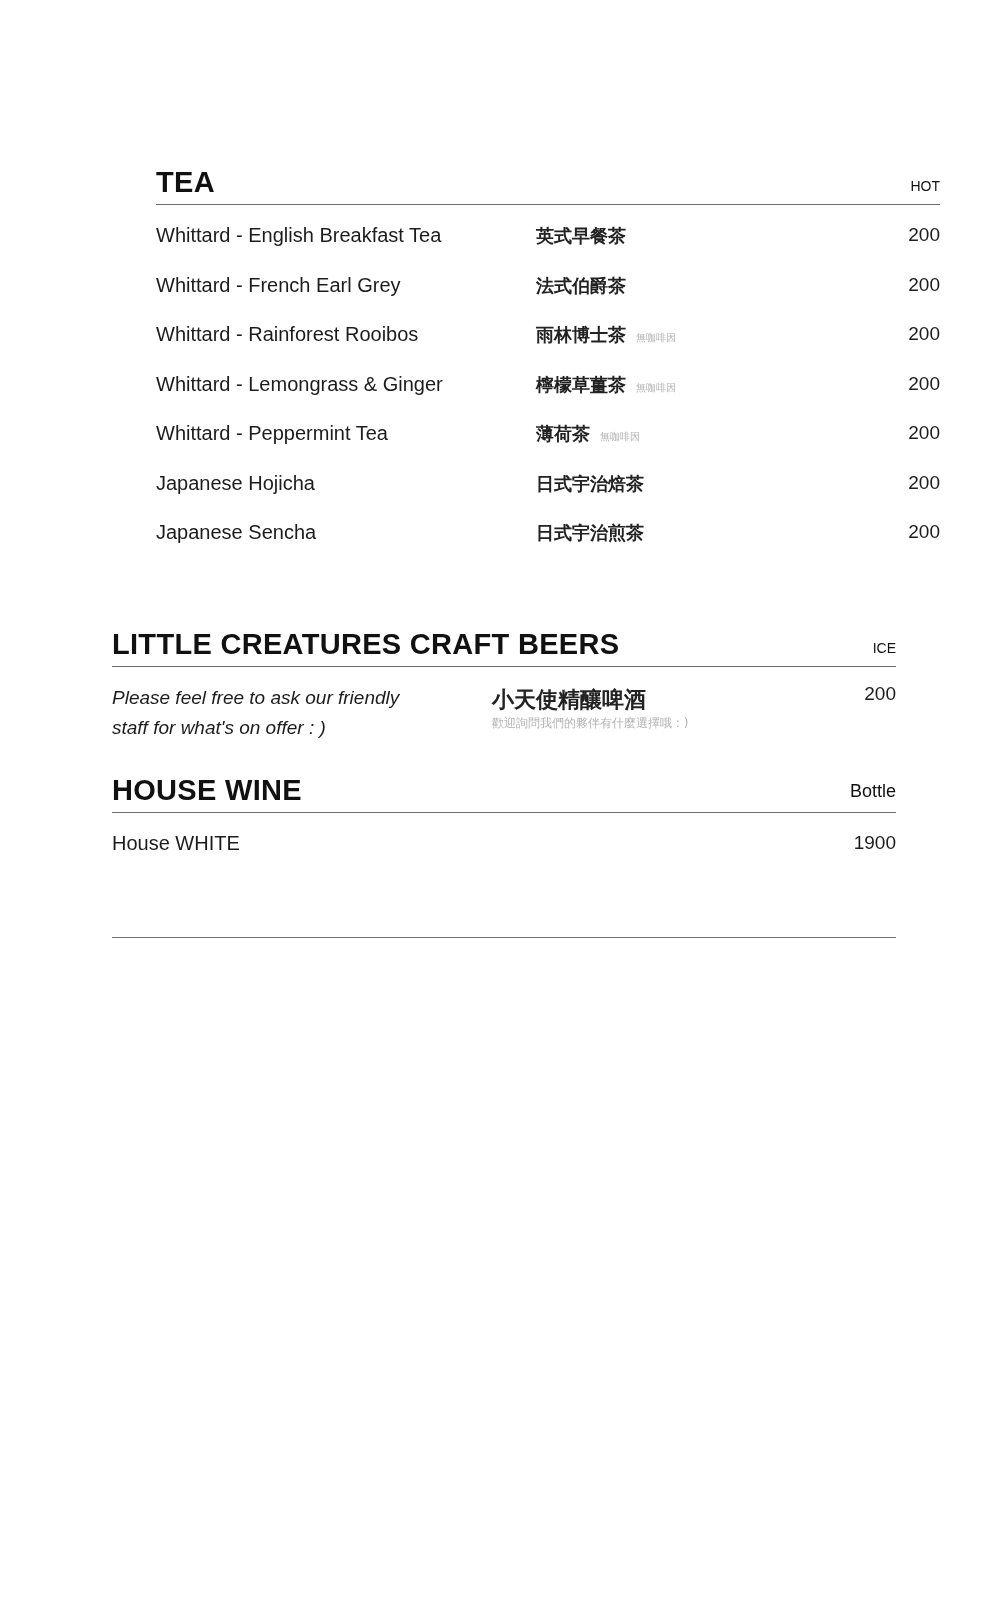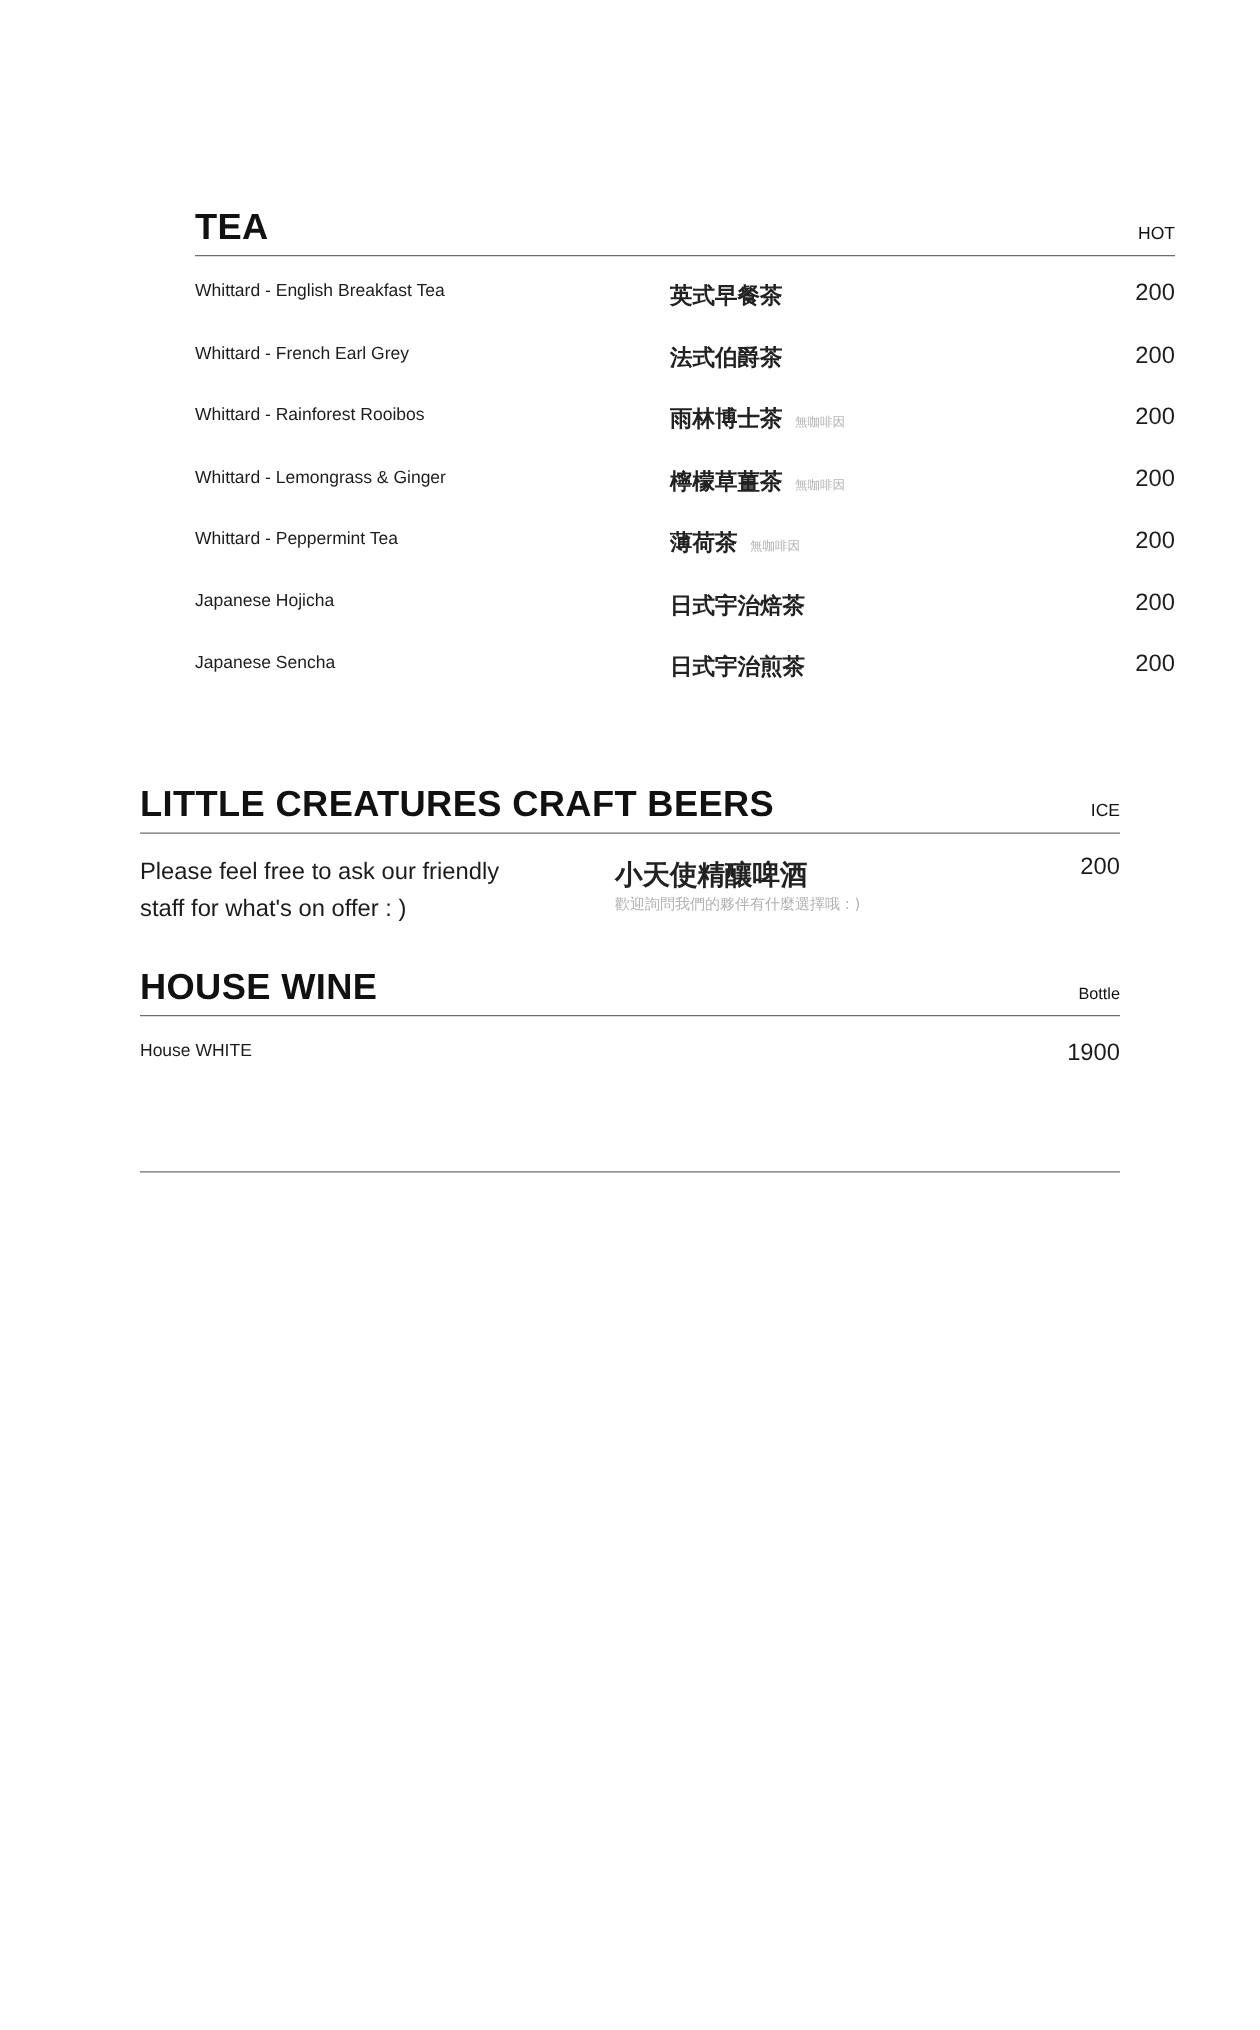--- a/index.html
+++ b/index.html
@@ -5,27 +5,27 @@
   html, body { margin: 0; padding: 0; background: #ffffff; }
   body { width: 1008px; height: 1624px; position: relative; overflow: hidden;
          font-family: "Liberation Sans", "DejaVu Sans", sans-serif; color: #1a1a1a; }
   .page { position: absolute; left: 112px; top: 0; width: 784px; }
   .section { position: absolute; left: 0; width: 784px; }
   .sec-head { position: relative; height: 46px; border-bottom: 1.5px solid #6e6e6e; }
   .sec-title { position: absolute; left: 0; bottom: 5px; font-size: 29px; font-weight: bold;
                letter-spacing: 0.3px; color: #111; white-space: nowrap; }
   .sec-tag { position: absolute; right: 0; bottom: 10px; font-size: 14px; font-weight: normal; color: #111; }
   .row { position: relative; height: 49.5px; }
-  .row .en { position: absolute; left: 0; top: 13px; font-size: 14px; color: #1c1c1c; white-space: nowrap; text-align: right; }
+  .row .en { position: absolute; left: 0; top: 13px; font-size: 20px; color: #1c1c1c; white-space: nowrap; text-align: right; }
   .row .zh { position: absolute; left: 380px; top: 13px; font-size: 18px; font-weight: bold; color: #222;
              font-family: "DejaVu Sans", sans-serif; white-space: nowrap; }
   .row .zh .note { font-size: 10px; font-weight: normal; color: #b3b3b3; margin-left: 10px; }
   .row .price { position: absolute; right: 0; top: 13px; font-size: 19px; color: #1c1c1c; }
   .beer-row { position: relative; height: 70px; }
-  .beer-row .en { position: absolute; left: 0; top: 10px; font-size: 19px; line-height: 30px; color: #1c1c1c; width: 340px; }
+  .beer-row .en { position: absolute; left: 0; top: 10px; font-size: 19px; line-height: 30px; color: #1c1c1c; width: 340px; font-style: italic; }
   .beer-row .zh { position: absolute; left: 380px; top: 12px; font-size: 22px; font-weight: bold; color: #222;
                   font-family: "DejaVu Sans", sans-serif; }
   .beer-row .zh-sub { position: absolute; left: 380px; top: 42px; font-size: 12px; color: #b3b3b3;
                       font-family: "DejaVu Sans", sans-serif; white-space: nowrap; }
   .beer-row .price { position: absolute; right: 0; top: 10px; font-size: 19px; color: #1c1c1c; }
   .end-rule { position: absolute; left: 0; width: 784px; top: 937px; border-top: 1.5px solid #6e6e6e; }
 </style>
 </head>
 <body>
 
@@ -87,21 +87,21 @@
       </div>
       <span class="zh">小天使精釀啤酒</span>
       <span class="zh-sub">歡迎詢問我們的夥伴有什麼選擇哦 : )</span>
       <span class="price">200</span>
     </div>
   </div>
 
   <div class="section" style="top:766px;">
     <div class="sec-head">
       <div class="sec-title">HOUSE WINE</div>
-      <div class="sec-tag" style="font-size:13px;">Bottle</div>
+      <div class="sec-tag" style="font-size:18px;">Bottle</div>
     </div>
     <div style="height:6px"></div>
     <div class="row">
       <span class="en">House WHITE</span>
       <span class="price">1900</span>
     </div>
   </div>
 
   <div class="end-rule"></div>
 </div>

